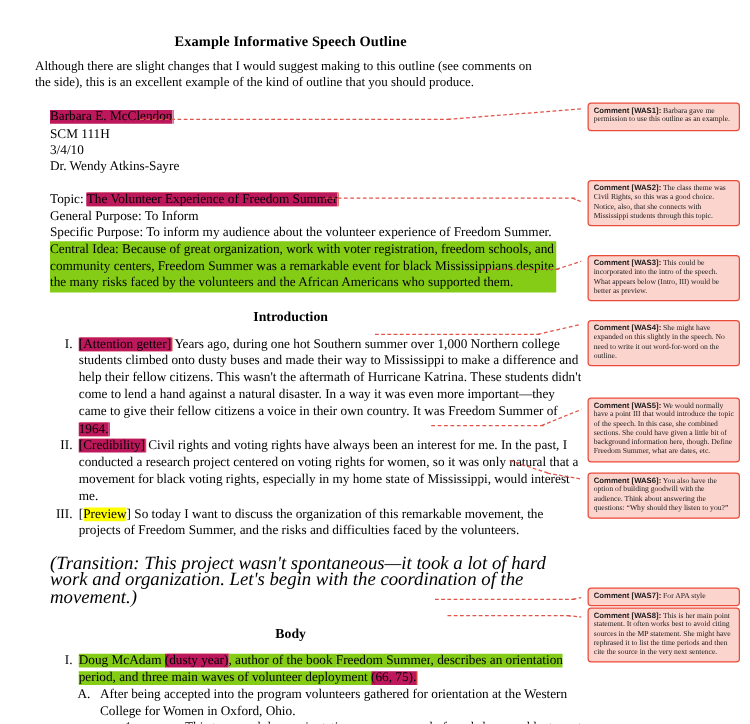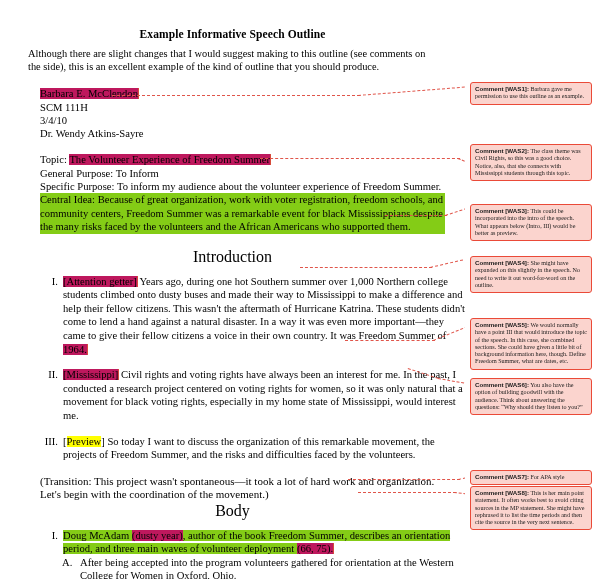--- a/index.html
+++ b/index.html
@@ -50,36 +50,36 @@
   .purpose-block {
     margin: 13px 0 0 40px;
     font-size: 10.6px;
     line-height: 13.4px;
     width: 405px;
   }
   .purpose-block .pline { margin: 0; }
 
   .sec-head {
     text-align: center;
-    font-weight: normal;
-    font-size: 16px;
+    font-weight: bold;
+    font-size: 11px;
     margin: 14px 0 0 0;
   }
-  .sec-head.body-head { margin-top: 0; }
+  .sec-head.body-head { margin-top: 16px; }
 
   
   .lvl1 {
     position: relative;
     margin: 9px 0 0 40px;
     width: 405px;
     font-size: 10.6px;
     line-height: 13.6px;
     padding-left: 23px;
   }
-  .lvl1 + .lvl1 { margin-top: 12px; font-family: Liberation Serif, serif; }
+  .lvl1 + .lvl1 { margin-top: 0; font-family: Liberation Serif, serif; }
   .lvl1 > .num {
     position: absolute;
     left: 0;
     top: 0;
     width: 18px;
     text-align: right;
   }
   .lvl2 {
     position: relative;
     margin: 0 0 0 62px;
@@ -101,21 +101,22 @@
     font-size: 10.6px;
     line-height: 13.6px;
     padding-left: 48px;
   }
   .lvl3 > .num {
     position: absolute;
     left: 0; top: 0;
   }
 
   .transition {
-    font-size: 11px;
+    font-style: italic;
+    font-size: 15px;
     line-height: 13.4px;
     margin: 13px 0 0 40px;
     width: 408px;
   }
 
   .it { }
 
   
   .hl-pink {
     background: #be185d;
@@ -188,21 +189,21 @@
     <div class="pline hl-pink-nb"><span class="it">Central Idea</span>: <span>Because of great organization, work with voter registration, freedom schools, and community centers, Freedom Summer was a remarkable event for black Mississippians despite the many risks faced by the volunteers and the African Americans who supported them.</span></div>
   </div>
 
   <div class="sec-head">Introduction</div>
 
   <div class="lvl1">
     <span class="num">I.</span><span class="hl-pink">[Attention getter]</span>&nbsp;<span>Years ago, during one hot Southern summer over 1,000 Northern college students climbed onto dusty buses and made their way to Mississippi to make a difference and help their fellow citizens. This wasn't the aftermath of Hurricane Katrina. These students didn't come to lend a hand against a </span><span class="it">natural</span><span> disaster. In a way it was even more important—they came to give their fellow citizens a voice in their own country. It was Freedom Summer of </span><span class="hl-pink">1964.</span>
   </div>
 
   <div class="lvl1">
-    <span class="num">II.</span><span class="hl-pink">[Mississippi]</span><span> Civil rights and voting rights have always been an interest for me. In the past, I conducted a research project centered on voting rights for women, so it was only natural that a movement for black voting rights, especially in my home state of Mississippi, would interest me.</span>
+    <span class="num">II.</span><span class="hl-pink">[Credibility]</span><span> Civil rights and voting rights have always been an interest for me. In the past, I conducted a research project centered on voting rights for women, so it was only natural that a movement for black voting rights, especially in my home state of Mississippi, would interest me.</span>
   </div>
 
   <div class="lvl1">
     <span class="num">III.</span><span>[</span><span class="hl-yellow">Preview</span><span>]</span><span> So today I want to discuss the organization of this remarkable movement, the projects of Freedom Summer, and the risks and difficulties faced by the volunteers.</span>
   </div>
 
   <div class="transition">(Transition: This project wasn't spontaneous—it took a lot of hard work and organization. Let's begin with the coordination of the movement.)</div>
 
   <div class="sec-head body-head">Body</div>
 

